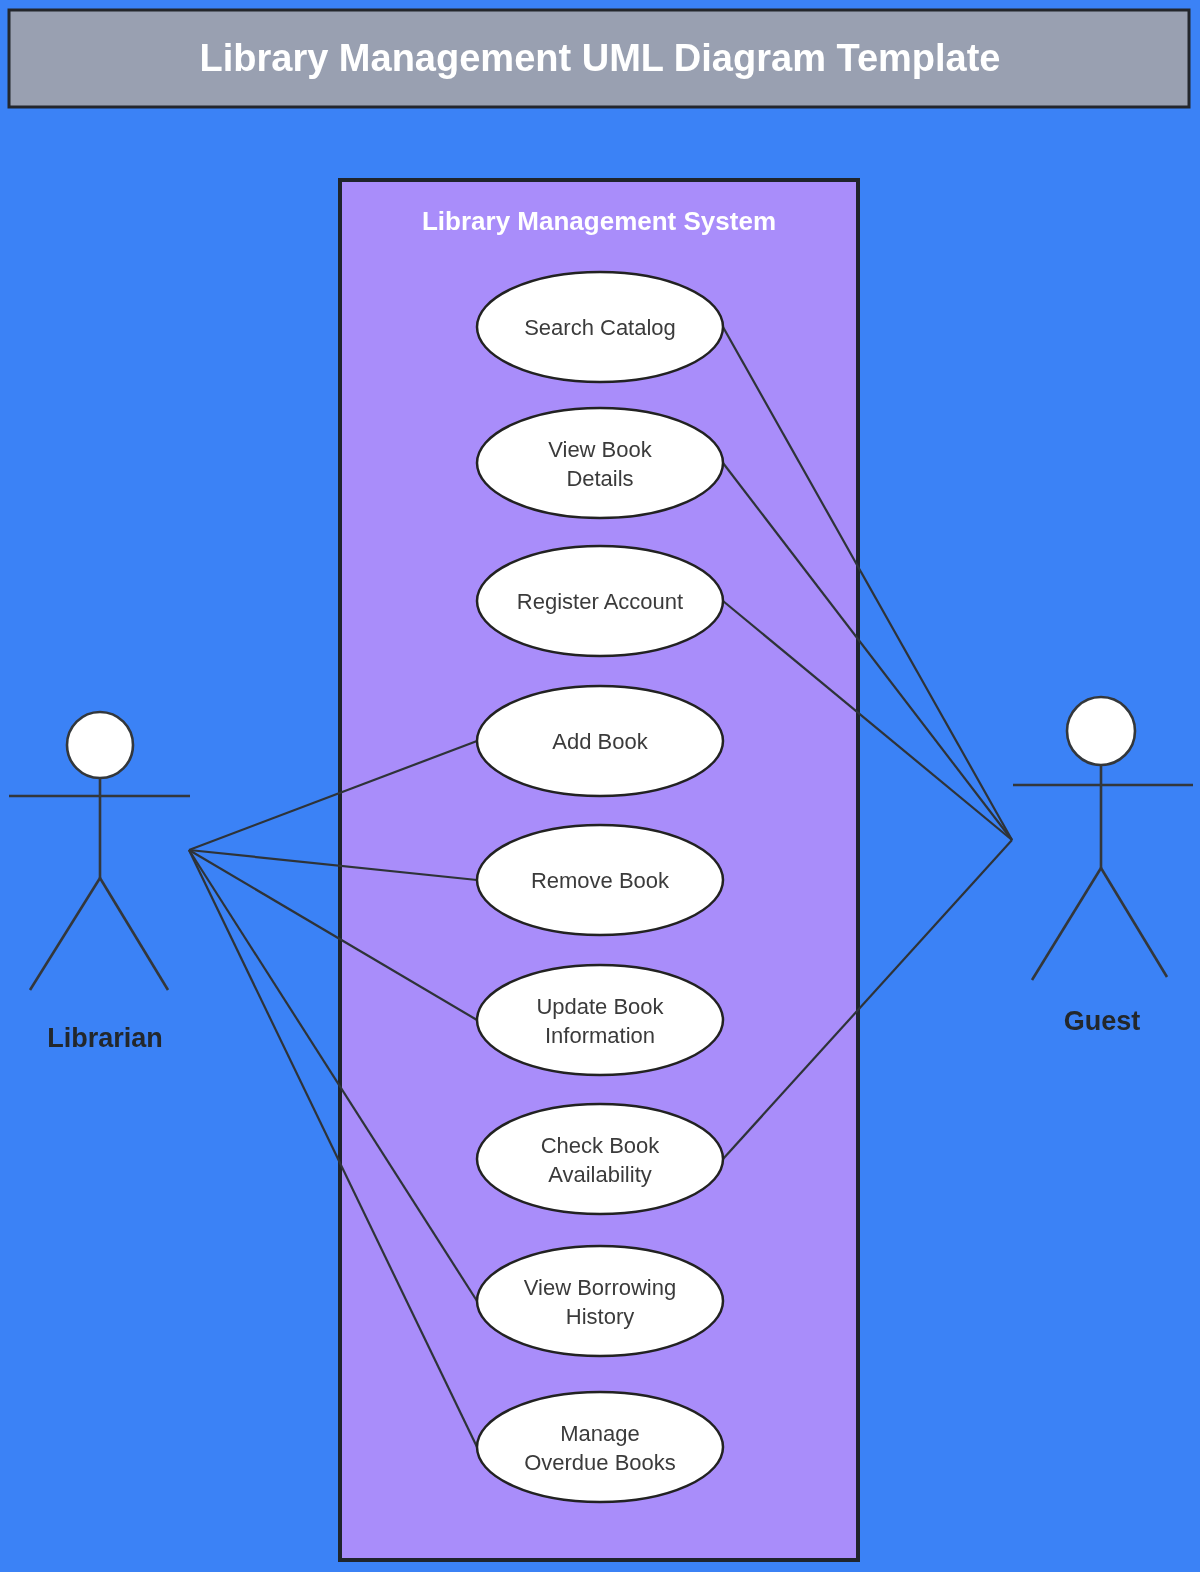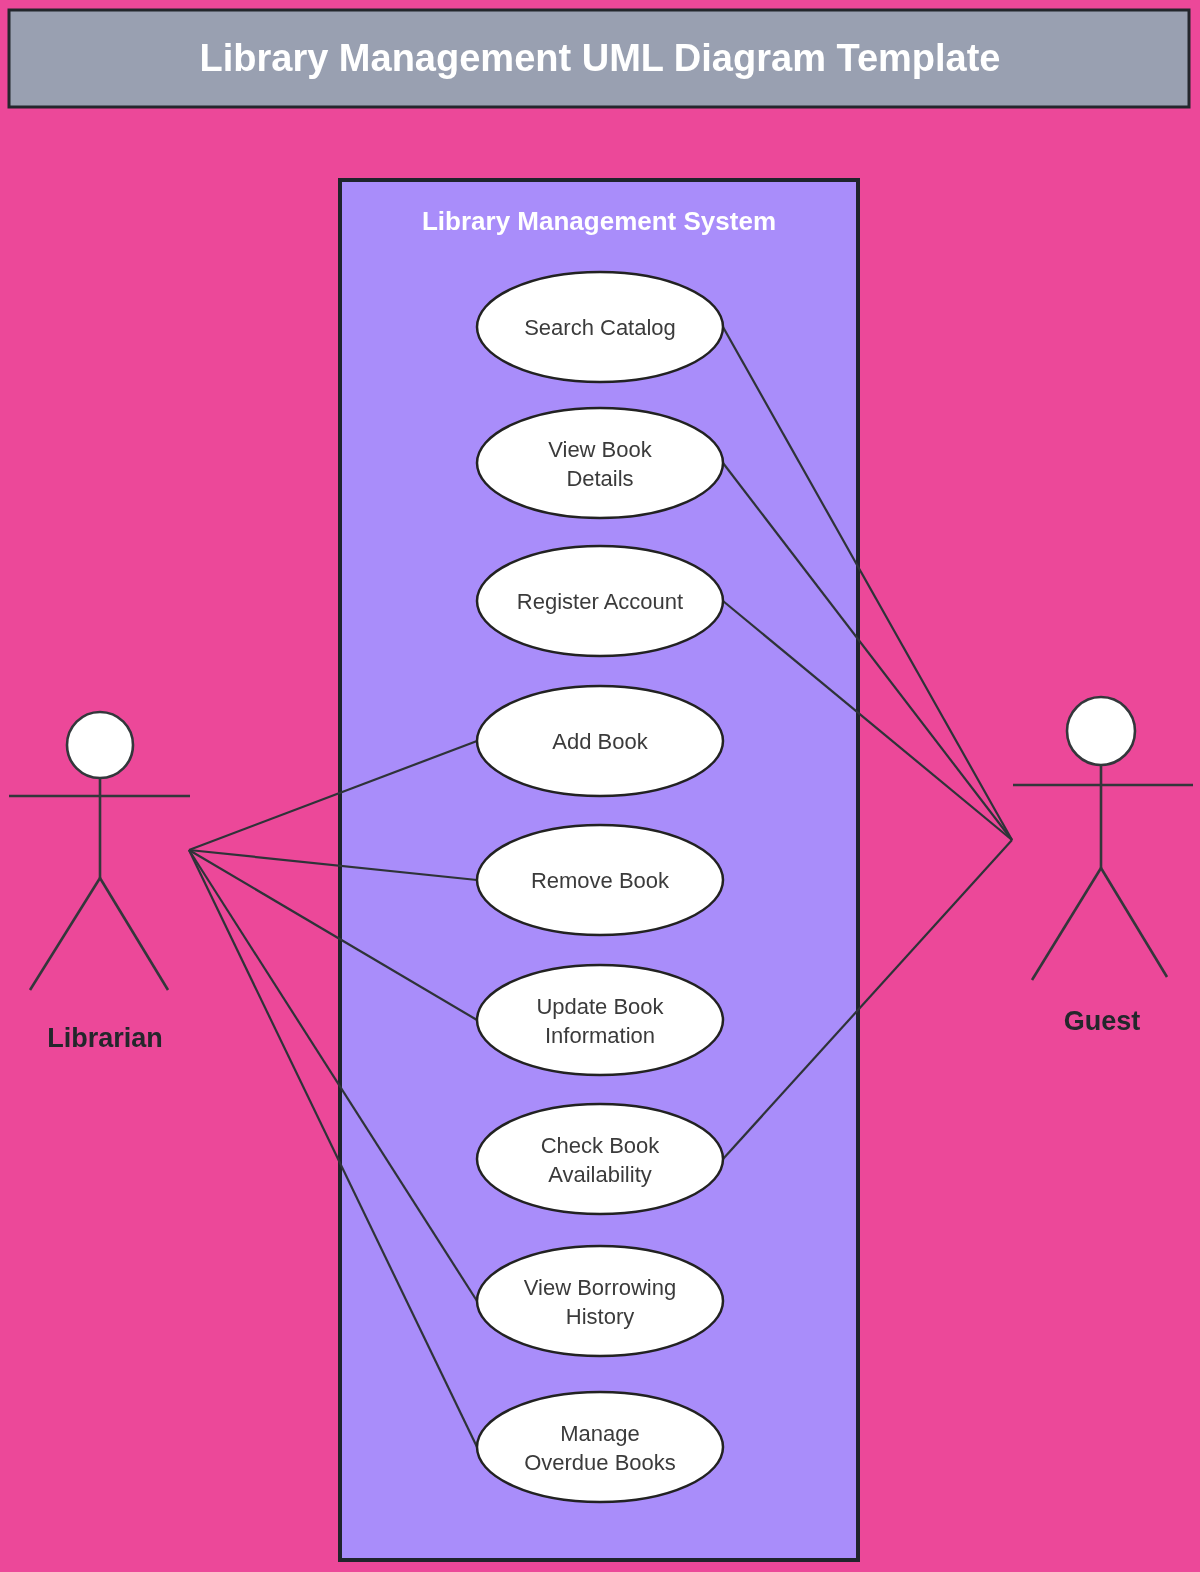--- a/index.html
+++ b/index.html
@@ -1,20 +1,20 @@
 <!DOCTYPE html>
 <html><head>
 <meta charset="utf-8">
 <style>
   html, body { margin: 0; padding: 0; background: #ffffff; }
   .stage {
     position: relative;
     width: 1200px;
     height: 1572px;
-    background: #ec4899;
+    background: #3b82f6;
     font-family: "Liberation Sans", sans-serif;
     overflow: hidden;
   }
   svg { display: block; }
   .titlebar-rect { fill: #99A0B1; stroke: #23262C; stroke-width: 3; }
   .title-text {
     fill: #FFFFFF; font-size: 38px; font-weight: bold;
     text-anchor: middle; font-family: "Liberation Sans", sans-serif;
   }
   .boundary-rect { fill: #A98DFA; stroke: #1F242B; stroke-width: 4; }

